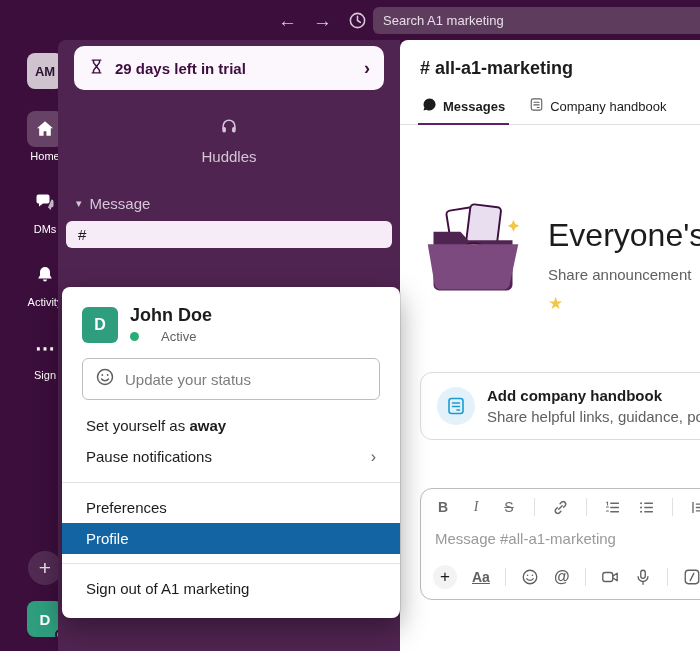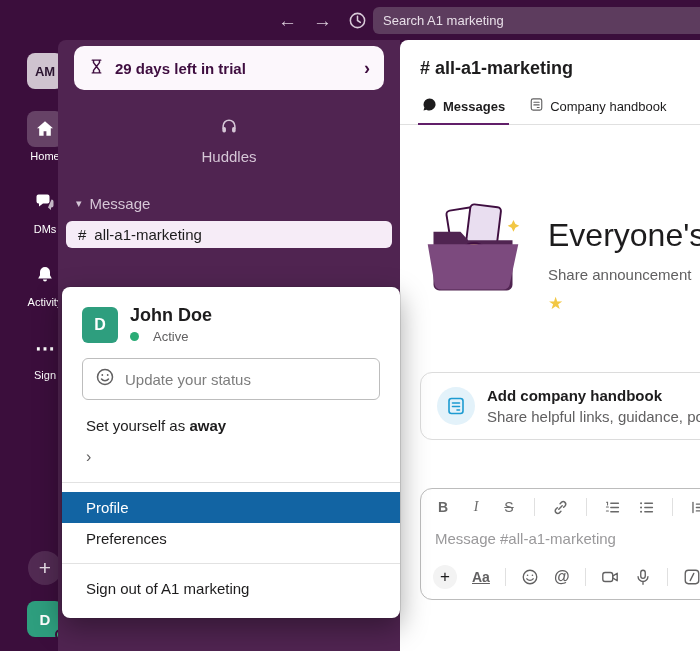--- a/index.html
+++ b/index.html
@@ -76,21 +76,21 @@
   .composer-bottom svg { width:18px; height:18px; display:block; }
   .plus-circle { width:24px; height:24px; border-radius:50%; background:#f3f3f3; color:#1d1c1d; display:flex; align-items:center; justify-content:center; font-size:17px; }
   .aa { font-size:14px; font-weight:bold; text-decoration:underline; }
   .at { font-size:16px; font-weight:bold; }
 
   
   .user-menu { position:absolute; left:62px; top:287px; width:338px; background:#fff; border-radius:8px; box-shadow:0 0 0 1px rgba(29,28,29,.13), 0 10px 28px rgba(0,0,0,.35); z-index:10; padding:18px 0 14px; color:#1d1c1d; }
   .um-user { display:flex; gap:12px; padding:0 20px; align-items:center; }
   .um-avatar { width:36px; height:36px; border-radius:6px; background:#2e9e7e; color:#fff; font-weight:bold; font-size:16px; display:flex; align-items:center; justify-content:center; }
   .um-name { font-size:18px; font-weight:bold; }
-  .um-presence { display:flex; align-items:center; gap:14px; margin-top:3px; font-size:13px; color:#616061; }
+  .um-presence { display:flex; align-items:center; gap:22px; margin-top:3px; font-size:13px; color:#616061; }
   .um-dot { width:9px; height:9px; border-radius:50%; background:#2bac76; }
   .um-status { margin:14px 20px 10px; height:42px; border:1px solid #bdbdbd; border-radius:6px; display:flex; align-items:center; gap:10px; padding:0 12px; color:#616061; }
   .um-status svg { width:20px; height:20px; }
   .um-status-text { font-size:15px; color:#7d7d7d; }
   .um-item { padding:7px 24px; font-size:15px; display:flex; }
   .um-item.hl { background:#1264a3; color:#fff; }
   .um-item .grow { flex:1; }
   .um-chev { color:#616061; font-size:16px; }
   .um-div { border-top:1px solid #e2e2e2; margin:9px 0; }
 </style>
@@ -182,21 +182,20 @@
       <span data-interactable="false">Huddles</span>
     </div>
 
     <div class="sb-section" data-interactable="true">
       <span data-interactable="false" style="font-size:11px;">▾</span>
       <span data-interactable="false">Message</span>
     </div>
 
     <div class="channel-item" data-interactable="true">
       <span class="channel-hash" data-interactable="false">#</span>
-      <span data-interactable="false">all-a1-marketing</span>
     </div>
   </aside>
 
   <main class="main" data-interactable="false">
     <div class="main-header" data-interactable="true"># all-a1-marketing</div>
 
     <div class="tabs" data-interactable="false">
       <div class="tab active" data-interactable="true">
         <span data-interactable="false">
           <svg viewBox="0 0 20 20" fill="#1d1c1d">
@@ -346,33 +345,34 @@
           </svg>
       </span>
       <span class="um-status-text" data-interactable="false">Update your status</span>
     </div>
 
     <div class="um-item" data-interactable="true">
       <span data-interactable="false"><span>Set yourself as</span>&nbsp;<b>away</b></span>
     </div>
 
     <div class="um-item" data-interactable="true">
+      <span class="grow" data-interactable="false">Pause notifications</span>
       <span class="um-chev" data-interactable="false">›</span>
     </div>
 
     <div class="um-div" data-interactable="false"></div>
+
+    <div class="um-item" data-interactable="true">
+      <span data-interactable="false">Preferences</span>
+    </div>
 
     <div class="um-item hl" data-interactable="true">
       <span data-interactable="false">Profile</span>
     </div>
 
-    <div class="um-item" data-interactable="true">
-      <span data-interactable="false">Preferences</span>
-    </div>
-
     <div class="um-div" data-interactable="false"></div>
 
     <div class="um-item" data-interactable="true">
       <span data-interactable="false">Sign out of A1 marketing</span>
     </div>
   </div>
 
 </div>
 
 </body></html>

